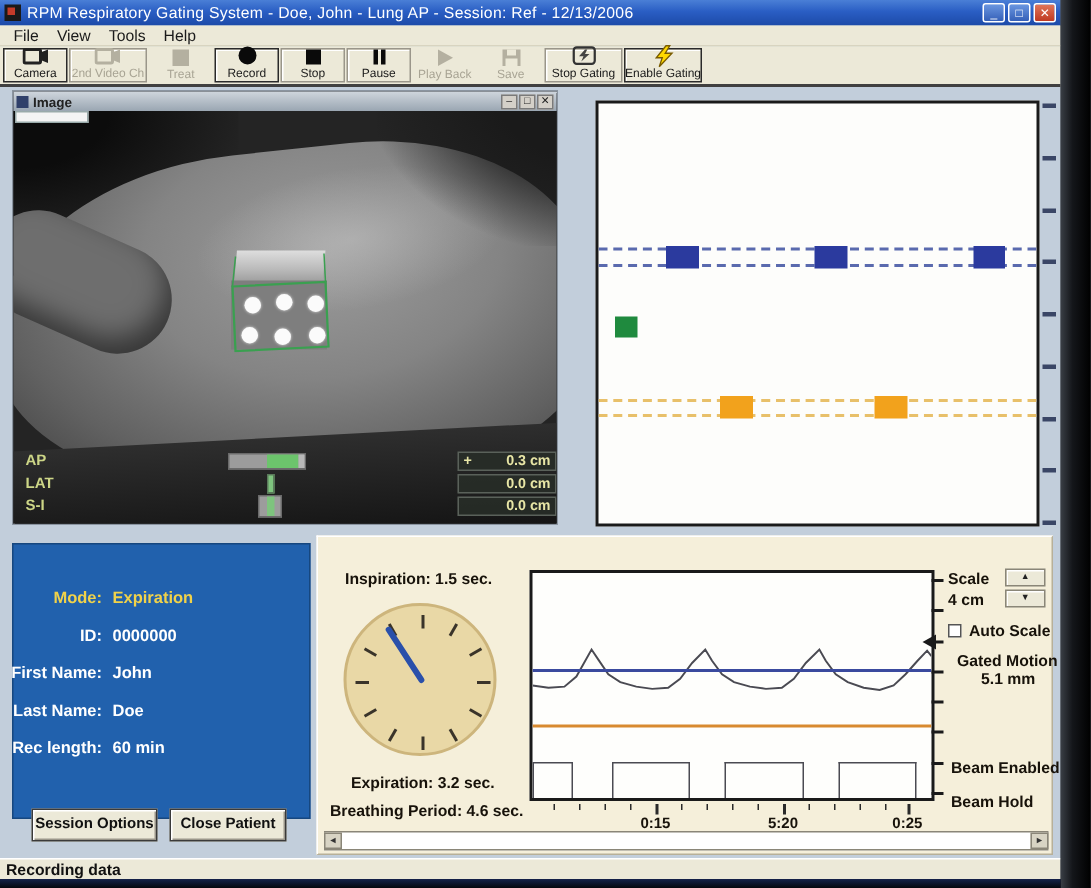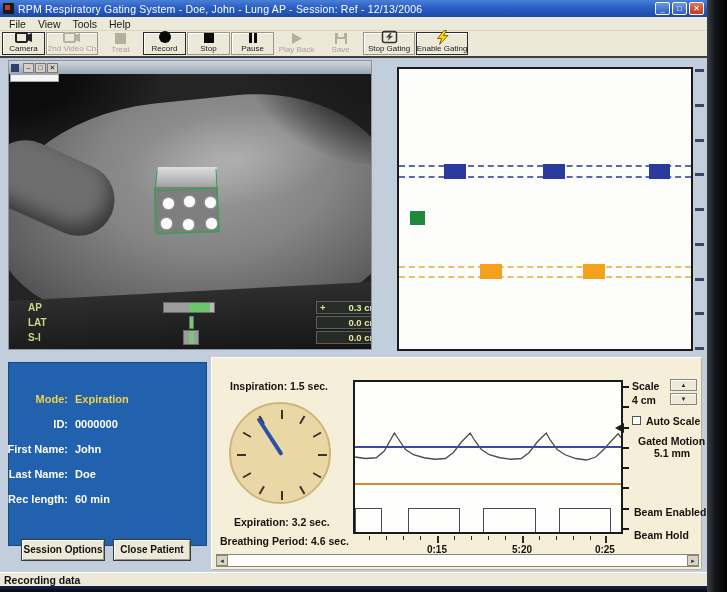--- a/index.html
+++ b/index.html
@@ -67,21 +67,21 @@
   .vc-topbox { position:absolute; left:1px; top:0; width:49px; height:8px; background:#f4f4f4; border:1px solid #9aa; }
 
   .marker-block { position:absolute; left:145px; top:93px; width:66px; height:68px; }
   .block-top { position:absolute; top:0; left:3px; width:59px; height:22px;
     background:linear-gradient(180deg,#dedede 0%,#b8b8b8 60%,#9a9a9a 100%); transform:skewX(-5deg); }
   .block-face { position:absolute; top:20px; left:0; width:64px; height:46px; background:#7e7e7e; }
   .mdot { position:absolute; width:11px; height:11px; border-radius:50%; background:#fbfbfb; box-shadow:0 0 2px rgba(255,255,255,.8); }
   .wirebox { position:absolute; left:0; top:0; width:66px; height:68px; }
 
   
-  .ov-row { position:absolute; left:11px; width:100%; height:14px;padding-left:36px; }
+  .ov-row { position:absolute; left:0; width:100%; height:14px;padding-left:36px; }
   .ov-label { position:absolute; left:8px; top:1px; font-size:10px; font-weight:bold; color:#cdd687; }
   .ov-valuebox { position:absolute; left:296px; top:0; width:66px; height:13px; background:rgba(40,46,40,.85);
     border:1px solid #5a615a; }
   .ov-sign { position:absolute; left:3px; top:0; font-size:9.5px; font-weight:bold; color:#e8e6a6; }
   .ov-value { position:absolute; right:3px; top:0; font-size:9.5px; font-weight:bold; color:#e8e6a6; }
   .apbar-track { position:absolute; left:143px; top:1px; width:52px; height:11px; background:#9c9c9c; border:1px solid #6a6a6a; }
   .apbar-fill { position:absolute; left:25px; top:0; width:21px; height:9px; background:#6cc46c; }
   .apbar-tip { position:absolute; left:46px; top:0; width:4px; height:9px; background:#b8b8b8; }
   .latbar { position:absolute; left:169px; top:0; width:5px; height:13px; background:#7ec47e; border:1px solid #5a7a5a; }
   .sibar { position:absolute; left:163px; top:-1px; width:16px; height:15px; background:#9c9c9c; border:1px solid #6a6a6a; }
@@ -250,20 +250,21 @@
         </span>
         <span class="tlabel">Enable Gating</span>
       </div>
     </div>
 
     <div class="main-area">
 
       <div class="video-window">
         <div class="video-titlebar">
           <div class="video-title-icon"></div>
+          <div class="video-title-text">Image</div>
           <div class="mini-btn">–</div>
           <div class="mini-btn">□</div>
           <div class="mini-btn">✕</div>
         </div>
         <div class="video-content">
           <div class="vc-table"></div>
           <div class="vc-body"></div>
           <div class="vc-chest"></div>
           <div class="vc-arm"></div>
           <div class="vc-headside"></div>

